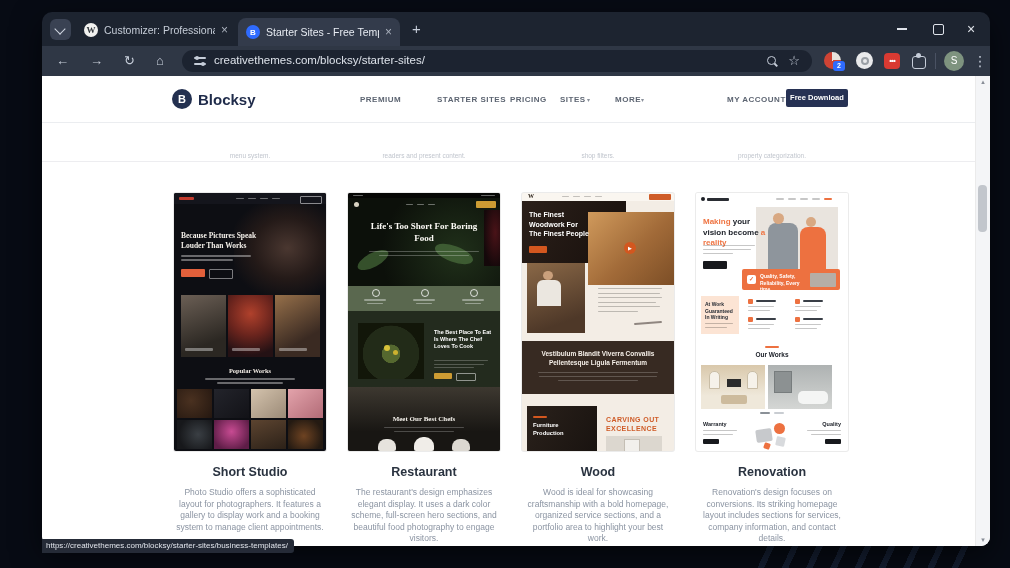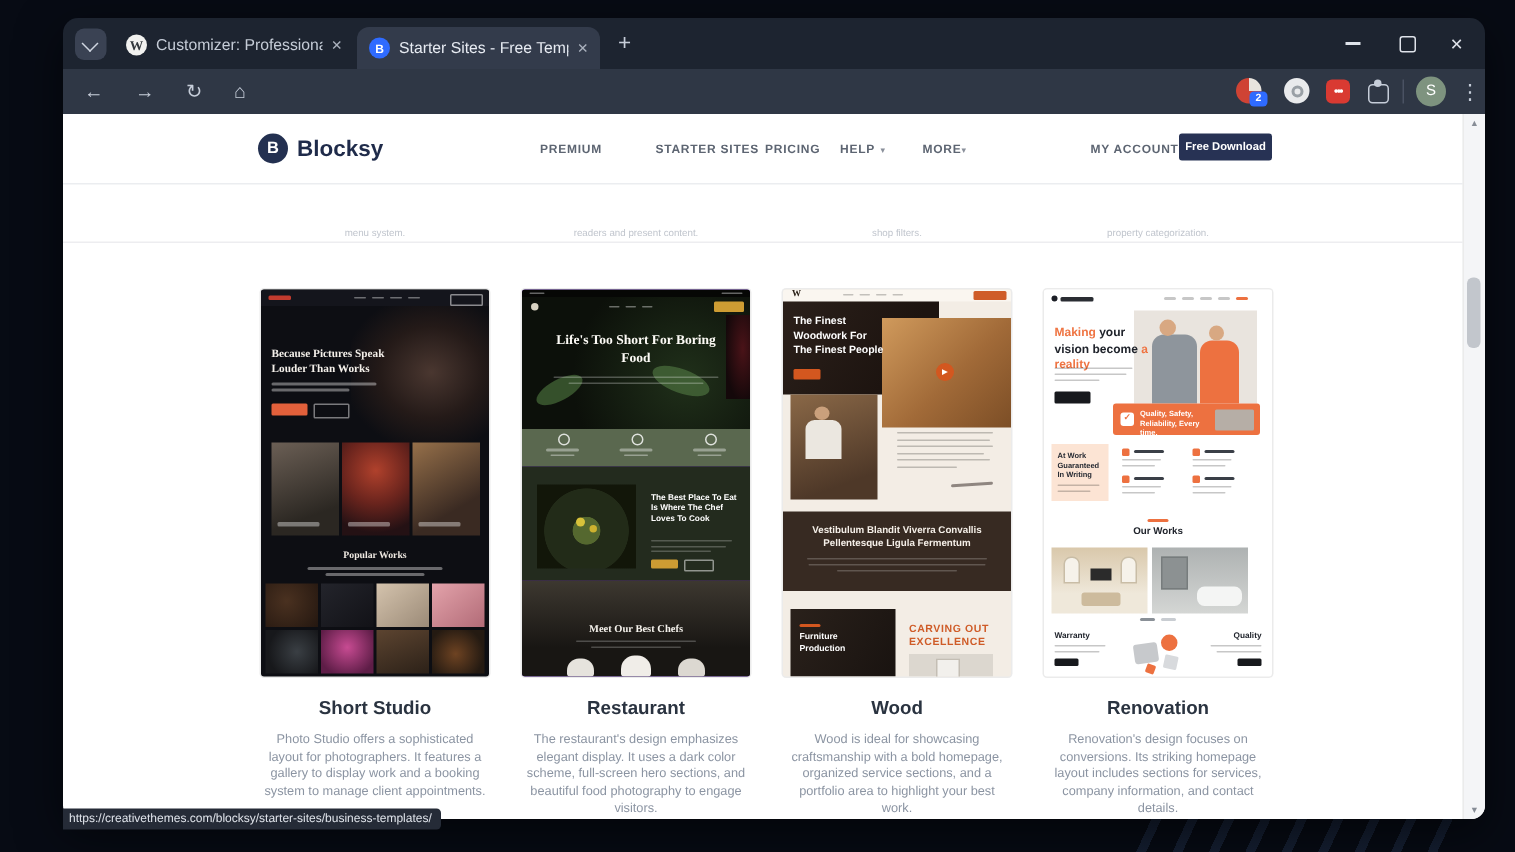--- a/index.html
+++ b/index.html
@@ -108,20 +108,33 @@
     <div class="ctl" style="left:891px;top:12px;width:9px;height:9px;border:1.4px solid #dfe3ea;border-radius:2px;"></div>
     <span class="ctl" style="left:925px;top:9px;font-size:14px;">×</span>
   </div>
 
   <div class="toolbar">
     <span class="ic" style="left:14px;top:8px;">←</span>
     <span class="ic" style="left:48px;top:8px;">→</span>
     <span class="ic" style="left:82px;top:8px;">↻</span>
     <span class="ic" style="left:114px;top:8px;">⌂</span>
 
+    <div class="omni">
+      <span class="tuneic">
+        <i style="left:0;top:1px;width:12px;"></i>
+          <i style="left:0;top:7px;width:12px;"></i>
+        <u style="left:1px;top:0;"></u>
+          <u style="left:7px;top:6px;"></u>
+      </span>
+      <span class="urltext">creativethemes.com/blocksy/starter-sites/</span>
+      <span class="magic" style="right:36px;top:6px;">
+          <i></i>
+        </span>
+      <span class="ic" style="right:12px;top:4px;">☆</span>
+    </div>
 
     <span class="ext1" style="left:782px;top:6px;">
       <span class="badge">2</span>
     </span>
     <span class="ext2" style="left:814px;top:6px;">
         <i></i>
       </span>
     <span class="ext3" style="left:842px;top:7px;">•••</span>
     <span class="puzzle" style="left:870px;top:10px;">
         <i></i>
@@ -132,21 +145,21 @@
   </div>
 
   <div class="page">
 
     <div class="siteheader">
       <span class="brandmark">B</span>
       <span class="brandname">Blocksy</span>
       <span class="nav-item" style="left:318px;">PREMIUM</span>
       <span class="nav-item" style="left:395px;">STARTER SITES</span>
       <span class="nav-item" style="left:468px;">PRICING</span>
-      <span class="nav-item" style="left:518px;">HELP</span>
+      <span class="nav-item" style="left:518px;">SITES</span>
       <span class="chev" style="left:545px;">▾</span>
       <span class="nav-item" style="left:573px;">MORE</span>
       <span class="chev" style="left:599px;">▾</span>
       <span class="nav-item" style="left:685px;">MY ACCOUNT</span>
       <span class="cta">Free Download</span>
     </div>
 
 
     <span class="tail" style="left:208px;">menu system.</span>
     <span class="tail" style="left:382px;">readers and present content.</span>
@@ -193,21 +206,21 @@
         <div class="a" style="left:3px;top:227px;width:35px;height:29px;background:radial-gradient(circle at 60% 50%,#3a3f44,#17181b 75%);"></div>
         <div class="a" style="left:40px;top:227px;width:35px;height:29px;background:radial-gradient(circle at 50% 40%,#c74b92,#5e1d47 80%);"></div>
         <div class="a" style="left:77px;top:227px;width:35px;height:29px;background:linear-gradient(160deg,#5c structurally,#2c2118);background:linear-gradient(160deg,#5c4430,#2c2118);"></div>
         <div class="a" style="left:114px;top:227px;width:35px;height:29px;background:radial-gradient(circle at 45% 55%,#6e4322,#241a12 75%);"></div>
       </div>
       <div class="cardtitle">Short Studio</div>
       <div class="carddesc">Photo Studio offers a sophisticated layout for photographers. It features a gallery to display work and a booking system to manage client appointments.</div>
     </div>
 
     <div class="card" style="left:306px;">
-      <div class="thumb" style="background:#4c1d95;">
+      <div class="thumb" style="background:#404040;">
         <div class="a" style="left:0;top:0;right:0;height:5px;background:#060705;">
           <span class="lnw" style="left:5px;top:2px;width:10px;height:1.2px;"></span>
           <span class="lnw" style="right:5px;top:2px;width:14px;height:1.2px;"></span>
         </div>
         <div class="a" style="left:0;top:5px;right:0;height:88px;background:radial-gradient(circle at 72% 62%,#20301a 0%,#0c100a 62%);">
           <span class="a" style="left:8px;top:55px;width:34px;height:14px;background:#3d5c31;border-radius:50%;transform:rotate(-28deg);opacity:.85;"></span>
           <span class="a" style="left:86px;top:48px;width:40px;height:16px;background:#46683a;border-radius:50%;transform:rotate(20deg);opacity:.8;"></span>
           <span class="a" style="right:0;top:12px;width:16px;height:56px;background:radial-gradient(ellipse at 70% 40%,#4a1318,#14080a 75%);"></span>
           <span class="a" style="left:6px;top:4px;width:5px;height:5px;border-radius:50%;background:#d8d2c2;"></span>
           <span class="lnw" style="left:58px;top:6px;width:7px;height:1.3px;"></span>

